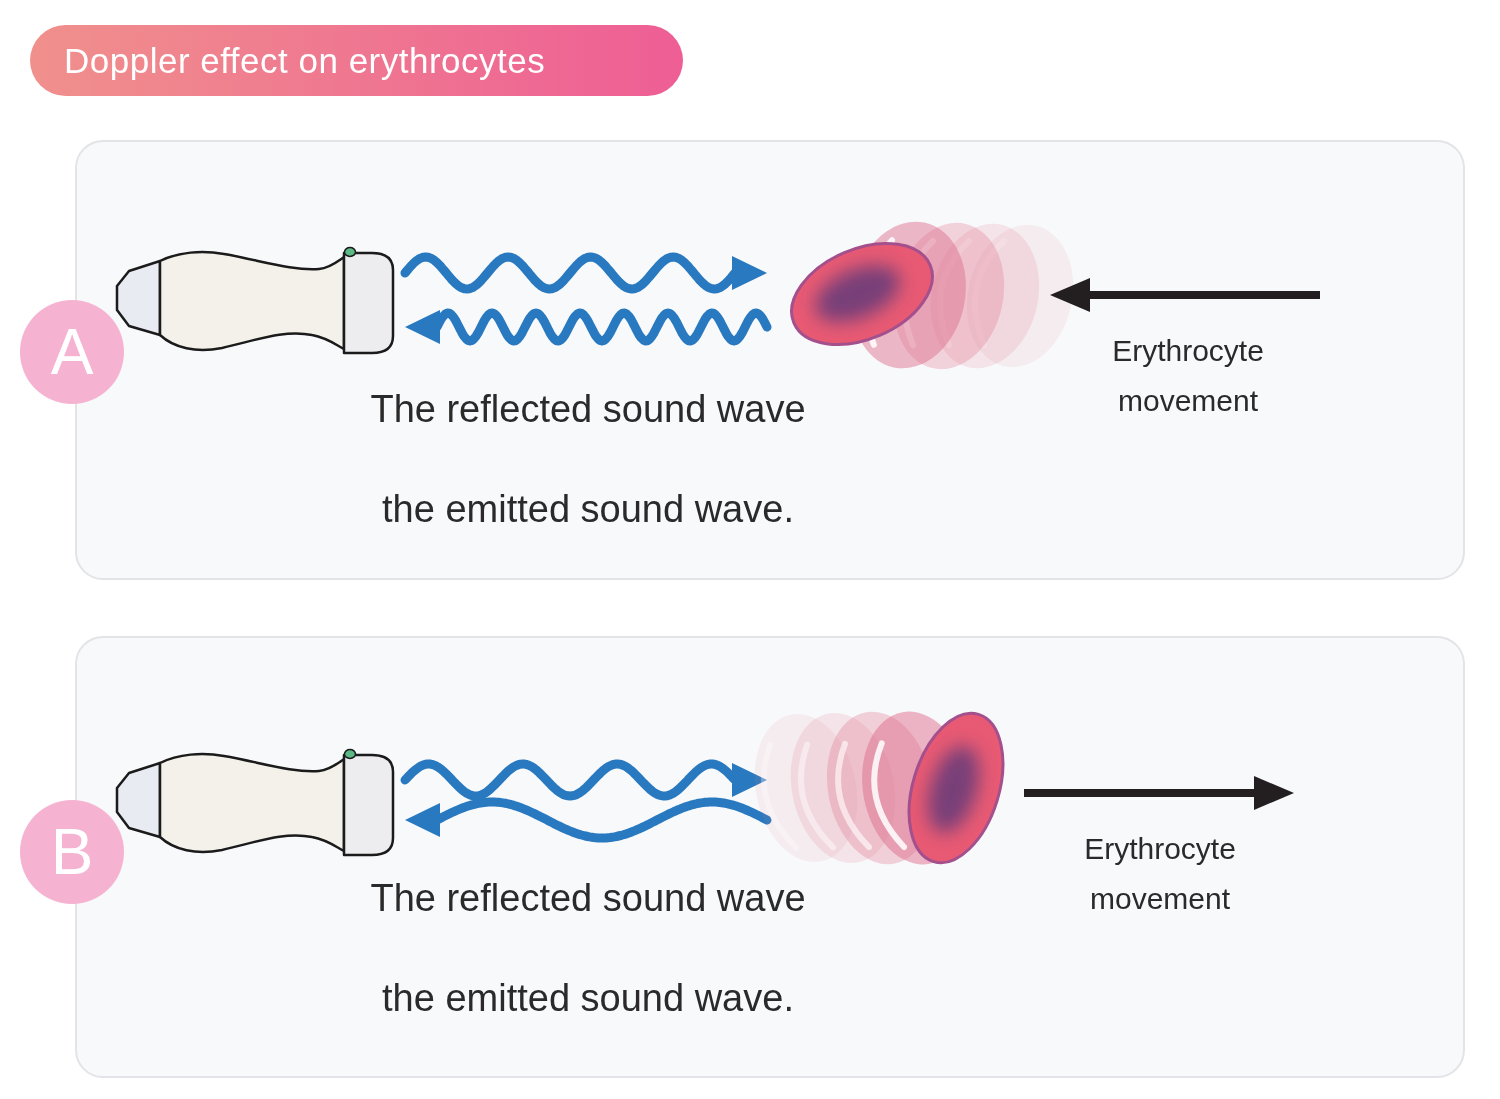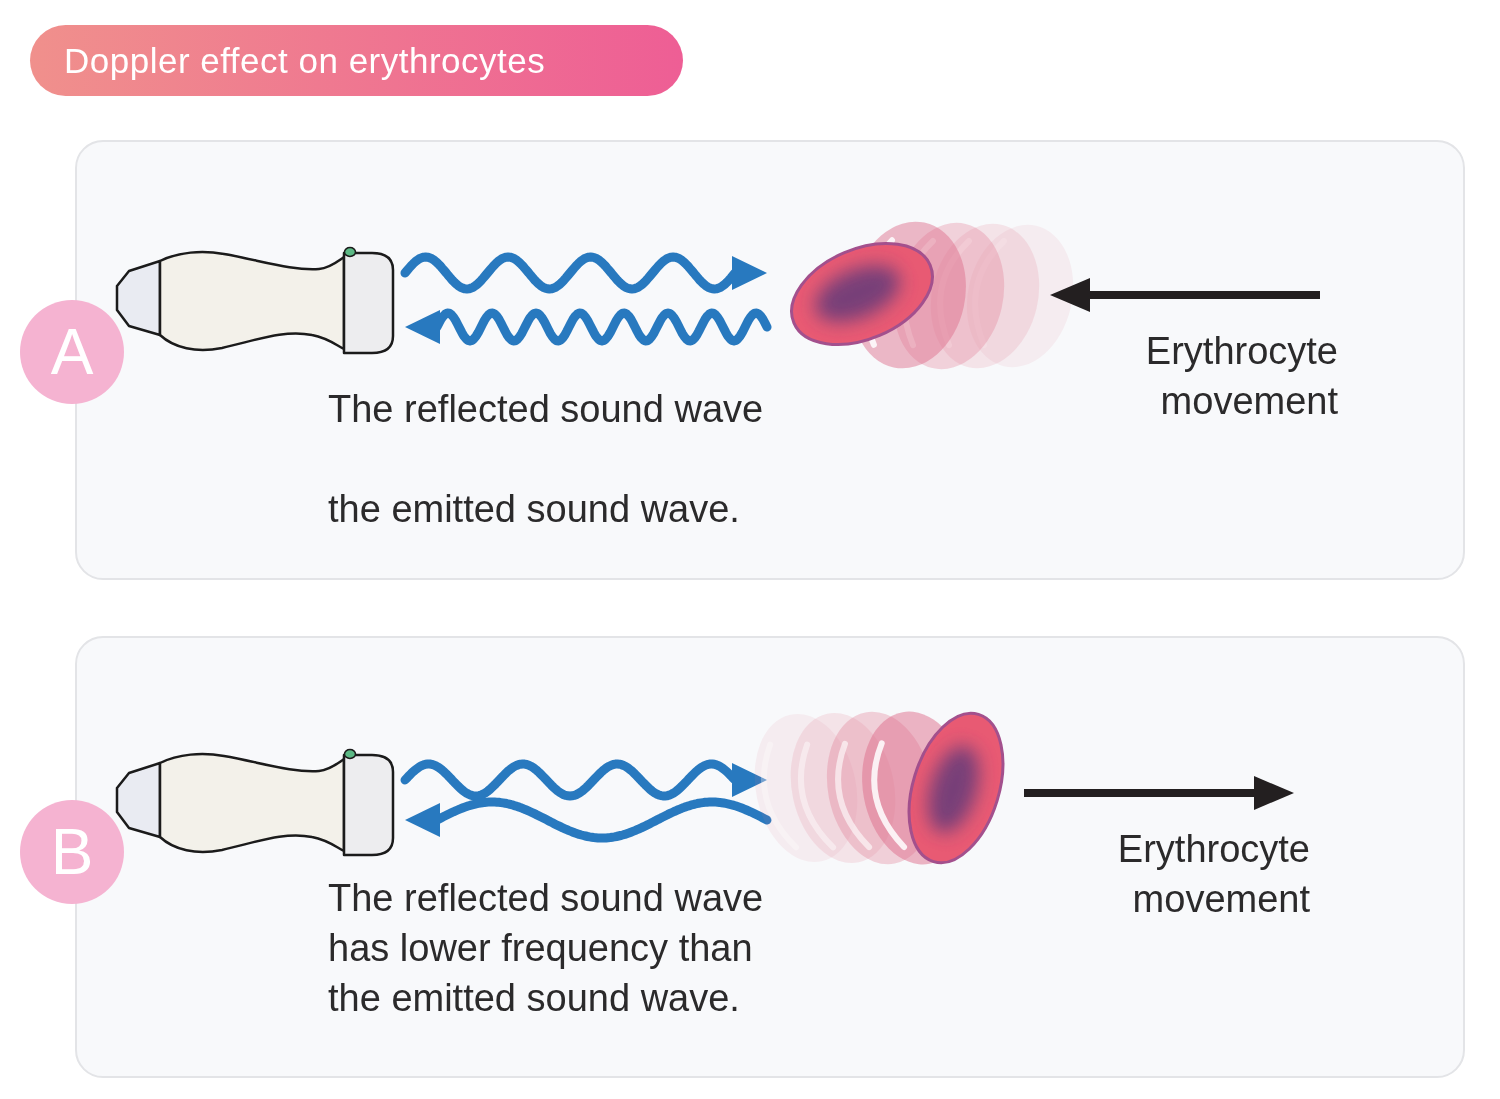--- a/index.html
+++ b/index.html
@@ -24,28 +24,28 @@
   .badge{
     position:absolute;left:20px;width:104px;height:104px;border-radius:50%;
     background:#F5B3D1;color:#ffffff;font-size:64px;
     display:flex;align-items:center;justify-content:center;
   }
   .badge.a{top:300px;}
   .badge.b{top:800px;}
   .abs{position:absolute;}
   svg{overflow:visible;display:block;}
   .caption{
-    position:absolute;left:328px;width:520px;text-align:left;
+    position:absolute;left:328px;width:520px;text-align:center;
     font-size:38px;line-height:50px;color:#2B2A2B;
   }
   .caption.a{top:384px;}
   .caption.b{top:873px;}
   .movement{
-    position:absolute;width:300px;text-align:right;
-    font-size:38px;line-height:50px;color:#2B2A2B;
+    position:absolute;width:300px;text-align:center;
+    font-size:30px;line-height:50px;color:#2B2A2B;
   }
   .movement.a{left:1038px;top:326px;}
   .movement.b{left:1010px;top:824px;}
 </style>
 </head>
 <body>
 
 <div class="page">
 
   <div class="title-pill">
@@ -173,17 +173,17 @@
     <span>movement</span>
   </div>
 
   <div class="caption a">
     <span>The reflected sound wave</span><br>
     <br>
     <span>the emitted sound wave.</span>
   </div>
   <div class="caption b">
     <span>The reflected sound wave</span><br>
-    <span>has lower frequency than</span><br>
+    <br>
     <span>the emitted sound wave.</span>
   </div>
 
 </div>
 
 </body></html>

